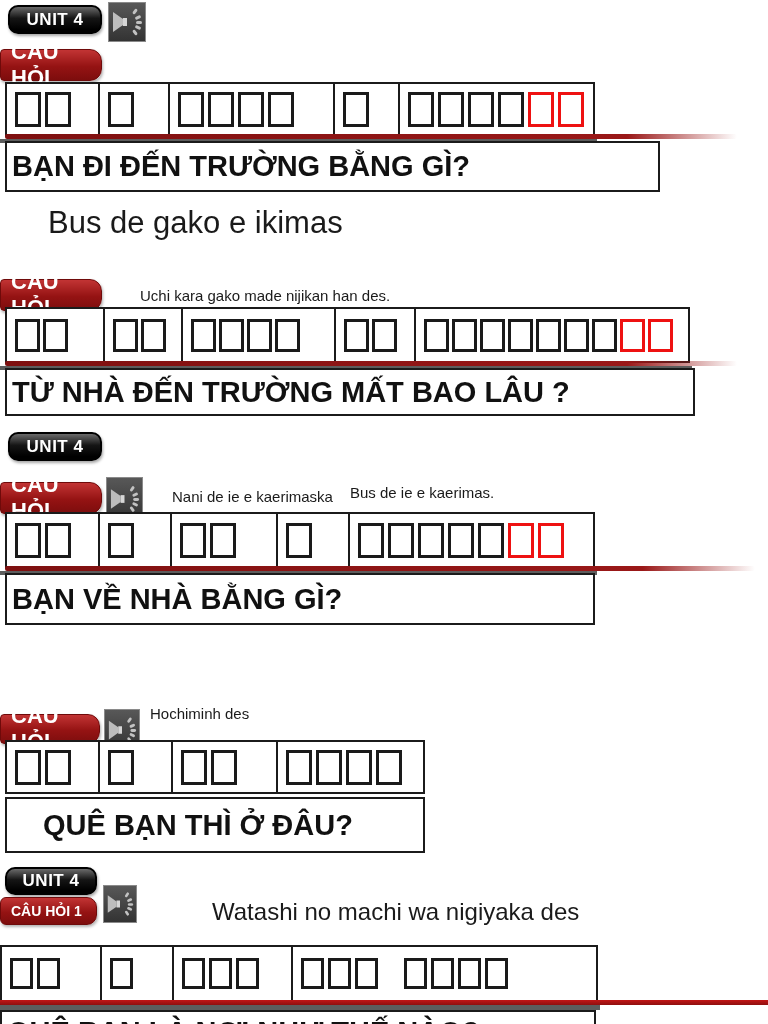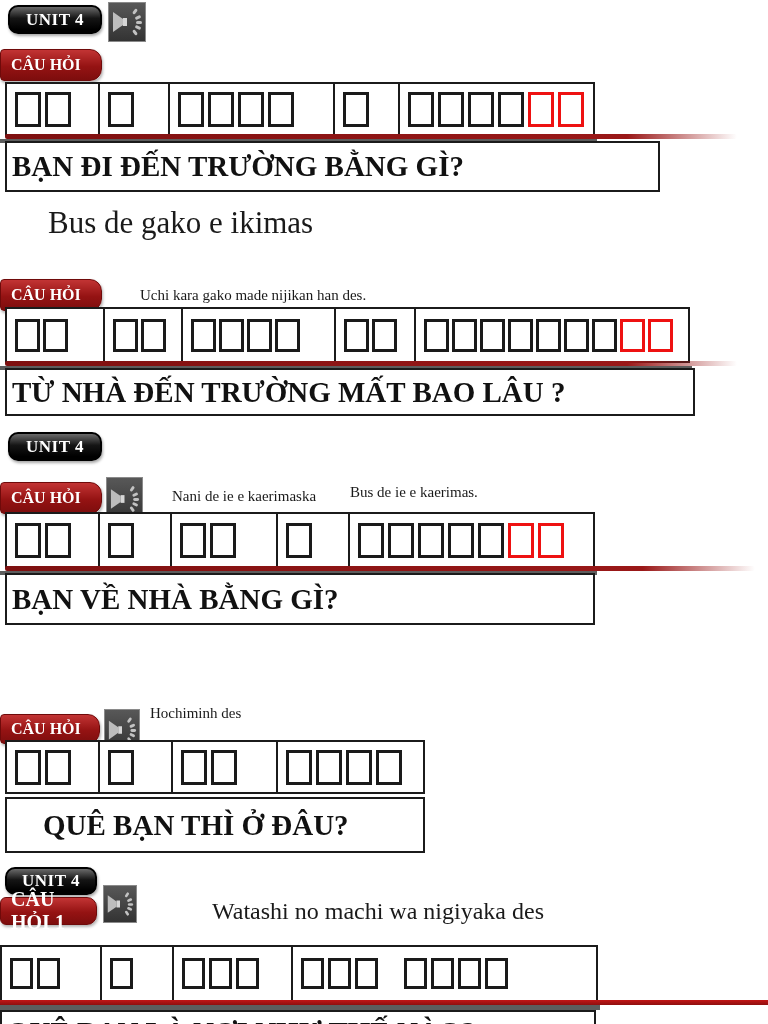--- a/index.html
+++ b/index.html
@@ -2,41 +2,41 @@
 <html><head>
 <meta charset="utf-8">
 <style>
   html,body{margin:0;padding:0;}
   body{
     width:768px;height:1024px;position:relative;overflow:hidden;
     background:#ffffff;
     font-family:"Liberation Sans","DejaVu Sans",sans-serif;
     color:#111;
   }
-  .abs{position:absolute;font-family:Liberation Serif, serif;}
+  .abs{position:absolute;}
 
   
   .unit-badge{
     background:linear-gradient(#6a6a6a,#151515 45%,#000 90%);
     border:2px solid #000;border-radius:10px;
     color:#fff;font-weight:bold;font-size:17px;
     display:flex;align-items:center;justify-content:center;
     box-sizing:border-box;letter-spacing:.5px;
     box-shadow:1px 2px 3px rgba(0,0,0,.35);
   }
   .q-badge{
     background:linear-gradient(#c23434,#951313 55%,#7d0d0d);
     border:1px solid #6f0a0a;
     border-radius:4px 12px 12px 4px;
-    color:#fff;font-weight:bold;font-size:16px;
+    color:#fff;font-weight:bold;font-size:22px;
     display:flex;align-items:center;padding-left:10px;
     box-sizing:border-box;
     box-shadow:1px 2px 3px rgba(0,0,0,.3);
   }
-  .q-badge.small{font-size:20px;border-radius:6px 10px 10px 6px;}
+  .q-badge.small{font-size:14px;border-radius:6px 10px 10px 6px;}
 
   
   .speaker{
     background:linear-gradient(#585858,#333);
     border:1px solid #8a8a8a;
     display:flex;align-items:center;justify-content:center;
     box-sizing:border-box;
   }
 
   

